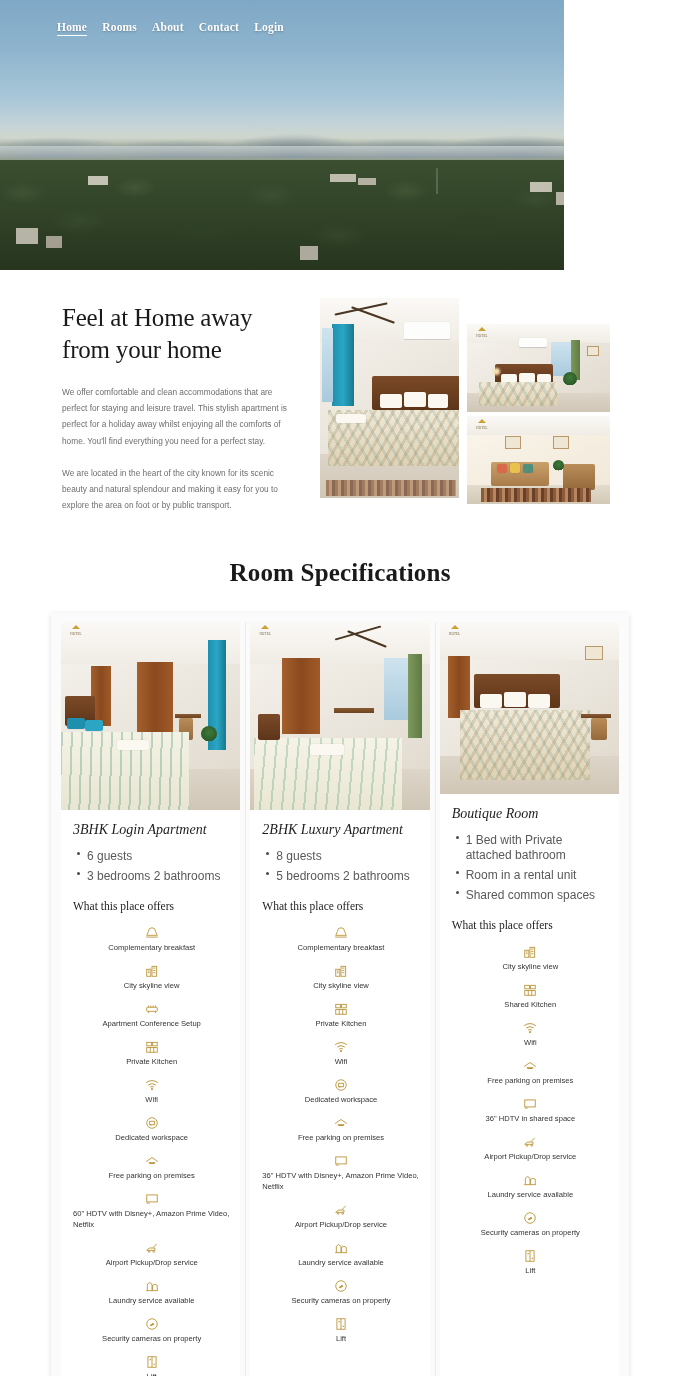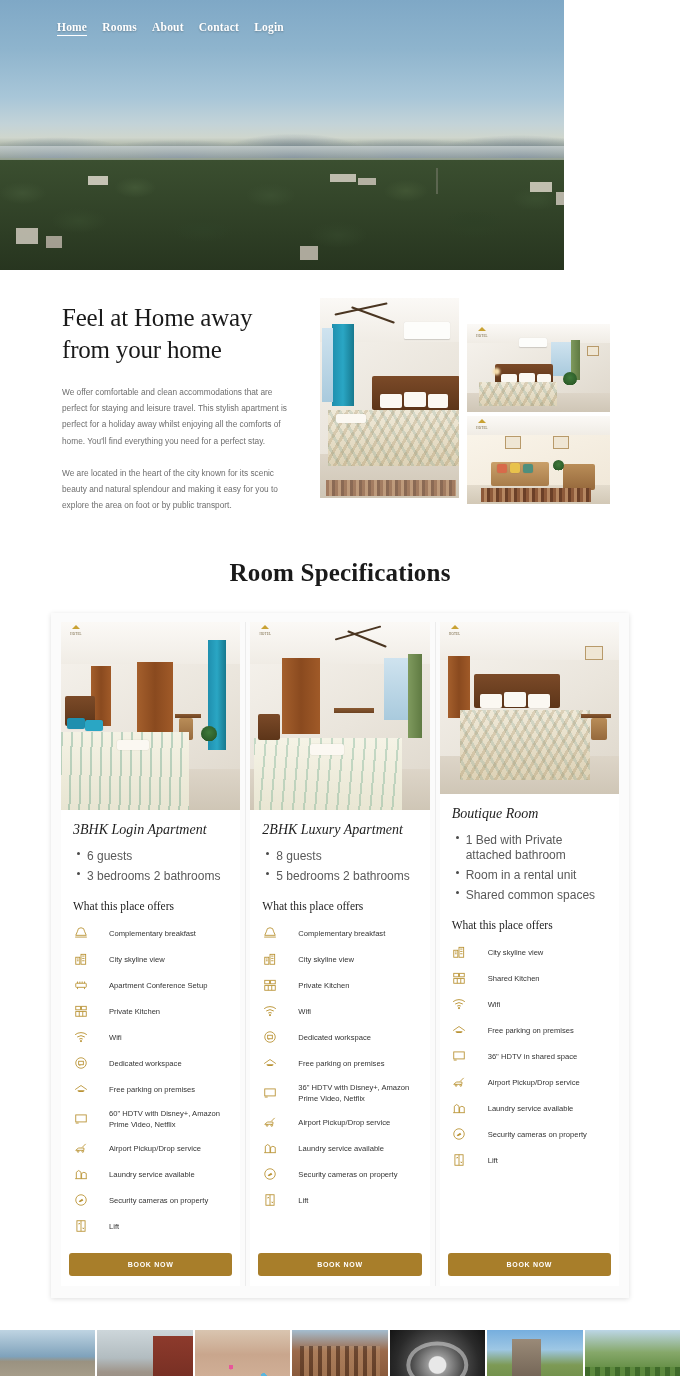--- a/index.html
+++ b/index.html
@@ -209,22 +209,23 @@
     content:""; position:absolute; left: 4px; top: 6px;
     width: 3px; height: 3px; border-radius: 50%; background: #4a4a4a;
   }
   .offers-head {
     font-family: "Liberation Serif", serif;
     font-size: 11.5px; color: #1d1d1d; font-weight: 400;
     margin-bottom: 8px;
   }
   .amenities { list-style: none; }
   .amenity {
-    display: flex; align-items: center; gap: 21px;
+    display: flex; align-items: center; gap: 1px;
     padding: 5.5px 0;
+    flex-direction: column;
   }
   .amenity .am-ico {
     width: 15px; height: 15px; flex: 0 0 15px;
     display: flex; align-items: center; justify-content: center;
     color: #b99233;
   }
   .amenity .am-ico svg { width: 14px; height: 14px; display:block; }
   .am-label { font-size: 7.6px; color: #333333; line-height: 1.45; }
 
   .book-btn {

